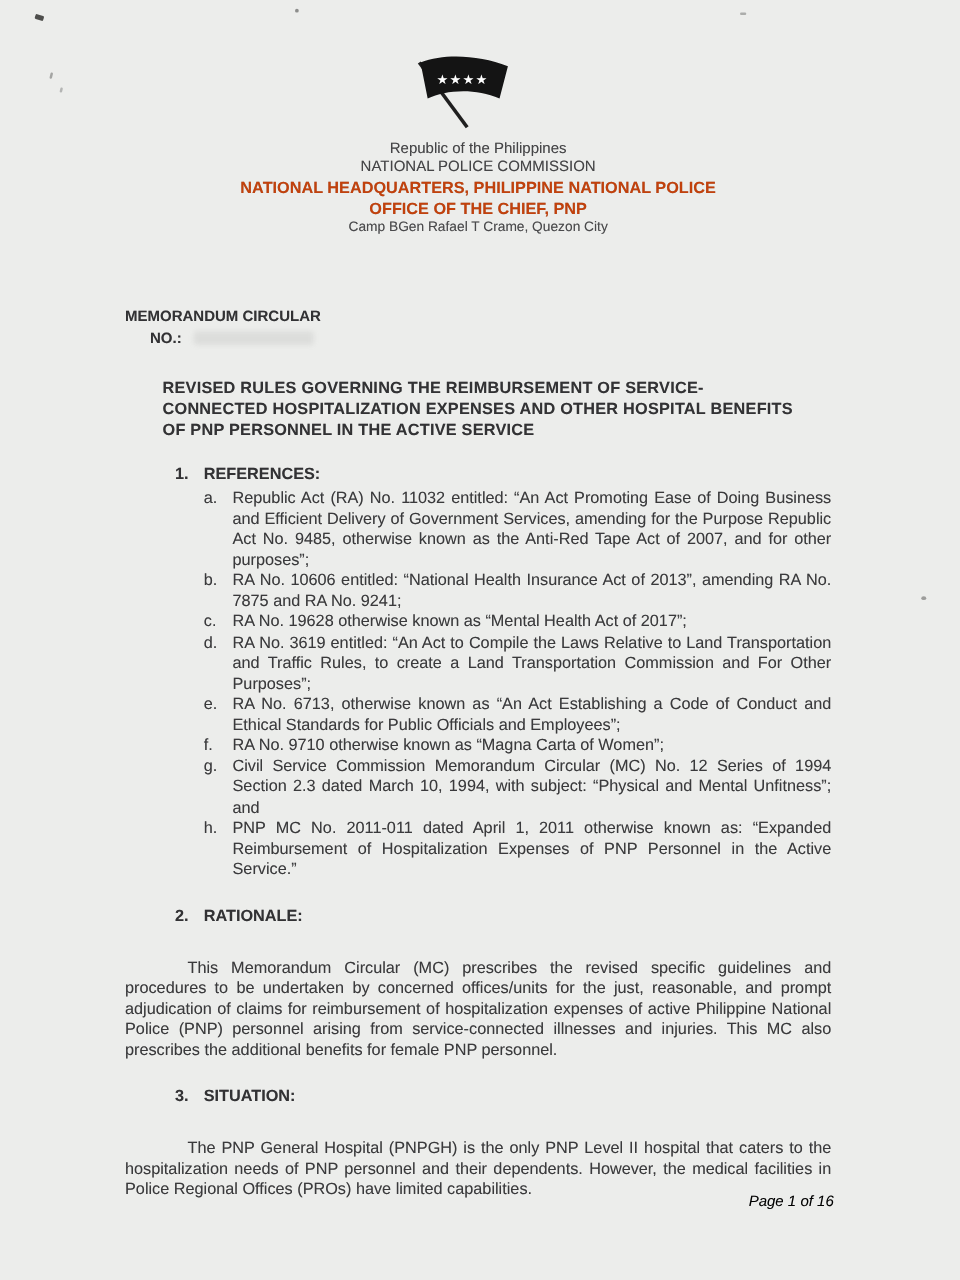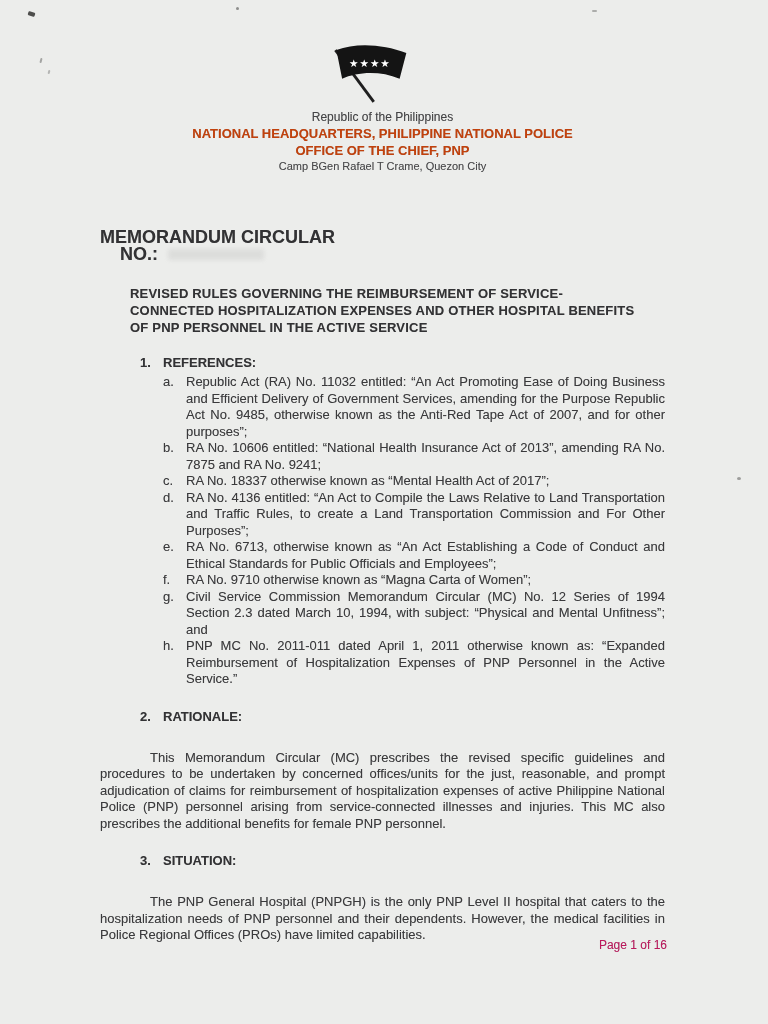--- a/index.html
+++ b/index.html
@@ -22,21 +22,21 @@
     width: 768px;
   }
   
   .header { text-align: center; padding-top: 44px; }
   .flag-wrap { display: inline-block; margin-bottom: 2px; margin-left: -30px; }
   .h-small   { font-size: 12px; line-height: 15px; color: #454547; }
   .h-bold    { font-size: 13px; line-height: 17px; font-weight: bold; color: #c2410c; }
   .h-tiny    { font-size: 11px; line-height: 14px; color: #4a4a4c; }
 
   
-  .memo-label { margin-top: 56px; font-weight: bold; font-size: 18px; line-height: 17px; color: #323234; }
+  .memo-label { margin-top: 56px; font-weight: bold; font-size: 12px; line-height: 17px; color: #323234; }
   .memo-no-row { display: flex; align-items: center; padding-left: 20px; }
   .smudge {
     display: inline-block;
     width: 96px; height: 11px;
     margin-left: 10px;
     background: rgba(130,130,128,0.14);
     filter: blur(2px);
     border-radius: 3px;
   }
 
@@ -75,23 +75,24 @@
     line-height: 16.5px;
     text-align: justify;
     text-indent: 50px;
     color: #3a3a3c;
   }
 
   
   .footer {
     position: absolute;
     right: 101px;
-    bottom: 72px;
+    bottom: 56px;
     font-size: 12px;
-    color: #be185d;
+    color: #000000;
+    font-style: italic;
   }
 
   
   .speck { position: absolute; background: #4e4e4c; border-radius: 1px; }
   .speck-a { left: 28px; top: 12px; width: 7px; height: 4px; transform: rotate(18deg); }
   .speck-b { left: 40px; top: 58px; width: 2px; height: 5px; opacity: .45; transform: rotate(14deg); }
   .speck-c { left: 48px; top: 70px; width: 2px; height: 4px; opacity: .35; transform: rotate(14deg); }
   .speck-d { left: 236px; top: 7px; width: 3px; height: 3px; opacity: .6; border-radius: 50%; }
   .speck-e { left: 592px; top: 10px; width: 5px; height: 2px; opacity: .4; }
   .speck-f { left: 737px; top: 477px; width: 4px; height: 3px; opacity: .5; border-radius: 50%; }
@@ -110,20 +111,21 @@
 
   <div class="header">
     <span class="flag-wrap">
       <svg viewBox="0 0 96 62" width="92" height="60" aria-hidden="true">
         <line x1="14" y1="6" x2="54" y2="60" stroke="#1f1f1f" stroke-width="3"></line>
         <path d="M15,6 C36,-2 64,0 88,9 L81,36 C60,27 36,29 21,36 Z" fill="#141414"></path>
         <text x="50" y="24" text-anchor="middle" fill="#ffffff" font-size="11" letter-spacing="1">★★★★</text>
       </svg>
     </span>
     <div class="h-small">Republic of the Philippines</div>
+    <div class="h-small">NATIONAL POLICE COMMISSION</div>
     <div class="h-bold">NATIONAL HEADQUARTERS, PHILIPPINE NATIONAL POLICE</div>
     <div class="h-bold">OFFICE OF THE CHIEF, PNP</div>
     <div class="h-tiny">Camp BGen Rafael T Crame, Quezon City</div>
   </div>
 
   <div class="memo-label">
     <div>MEMORANDUM CIRCULAR</div>
     <div class="memo-no-row">
       <span>NO.:</span>
       <span class="smudge"></span>
@@ -141,25 +143,25 @@
       <div class="ref-item">
         <span class="ref-letter">a.</span>
         <span class="ref-text">Republic Act (RA) No. 11032 entitled: “An Act Promoting Ease of Doing Business and Efficient Delivery of Government Services, amending for the Purpose Republic Act No. 9485, otherwise known as the Anti-Red Tape Act of 2007, and for other purposes”;</span>
       </div>
       <div class="ref-item">
         <span class="ref-letter">b.</span>
         <span class="ref-text">RA No. 10606 entitled: “National Health Insurance Act of 2013”, amending RA No. 7875 and RA No. 9241;</span>
       </div>
       <div class="ref-item">
         <span class="ref-letter">c.</span>
-        <span class="ref-text">RA No. 18337 otherwise known as “Mental Health Act of 2017”;</span>
+        <span class="ref-text">RA No. 19628 otherwise known as “Mental Health Act of 2017”;</span>
       </div>
       <div class="ref-item">
         <span class="ref-letter">d.</span>
-        <span class="ref-text">RA No. 4136 entitled: “An Act to Compile the Laws Relative to Land Transportation and Traffic Rules, to create a Land Transportation Commission and For Other Purposes”;</span>
+        <span class="ref-text">RA No. 3619 entitled: “An Act to Compile the Laws Relative to Land Transportation and Traffic Rules, to create a Land Transportation Commission and For Other Purposes”;</span>
       </div>
       <div class="ref-item">
         <span class="ref-letter">e.</span>
         <span class="ref-text">RA No. 6713, otherwise known as “An Act Establishing a Code of Conduct and Ethical Standards for Public Officials and Employees”;</span>
       </div>
       <div class="ref-item">
         <span class="ref-letter">f.</span>
         <span class="ref-text">RA No. 9710 otherwise known as “Magna Carta of Women”;</span>
       </div>
       <div class="ref-item">

